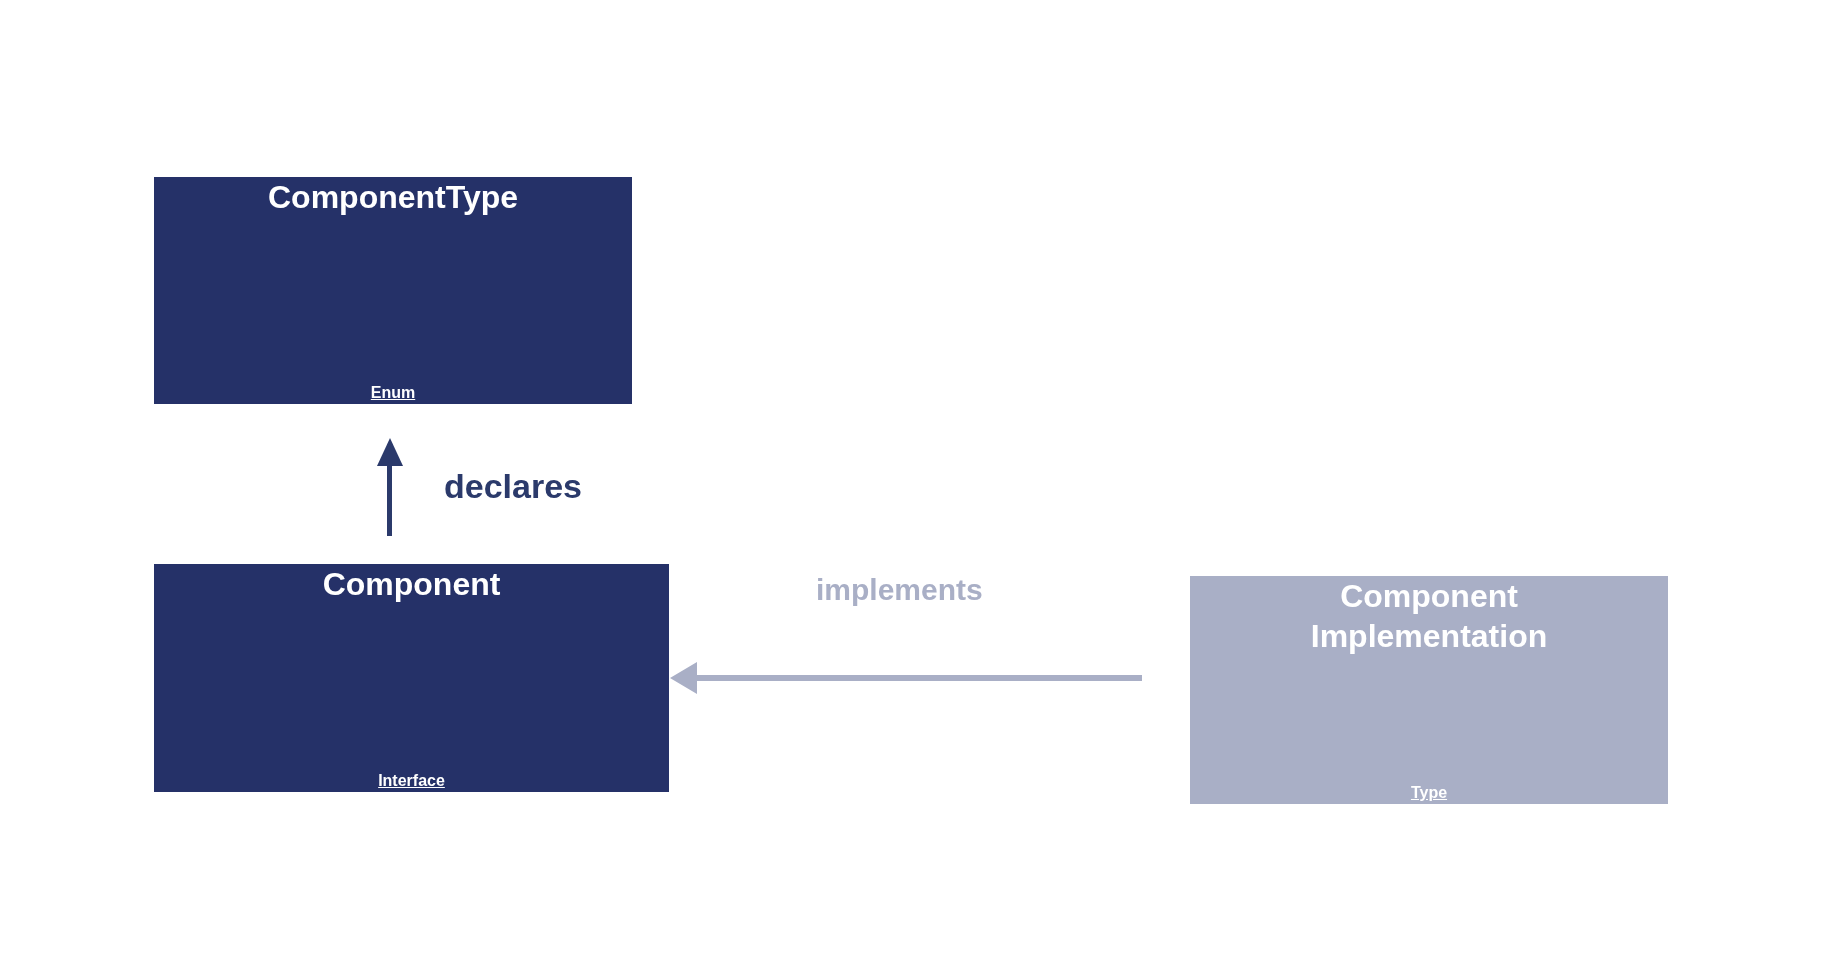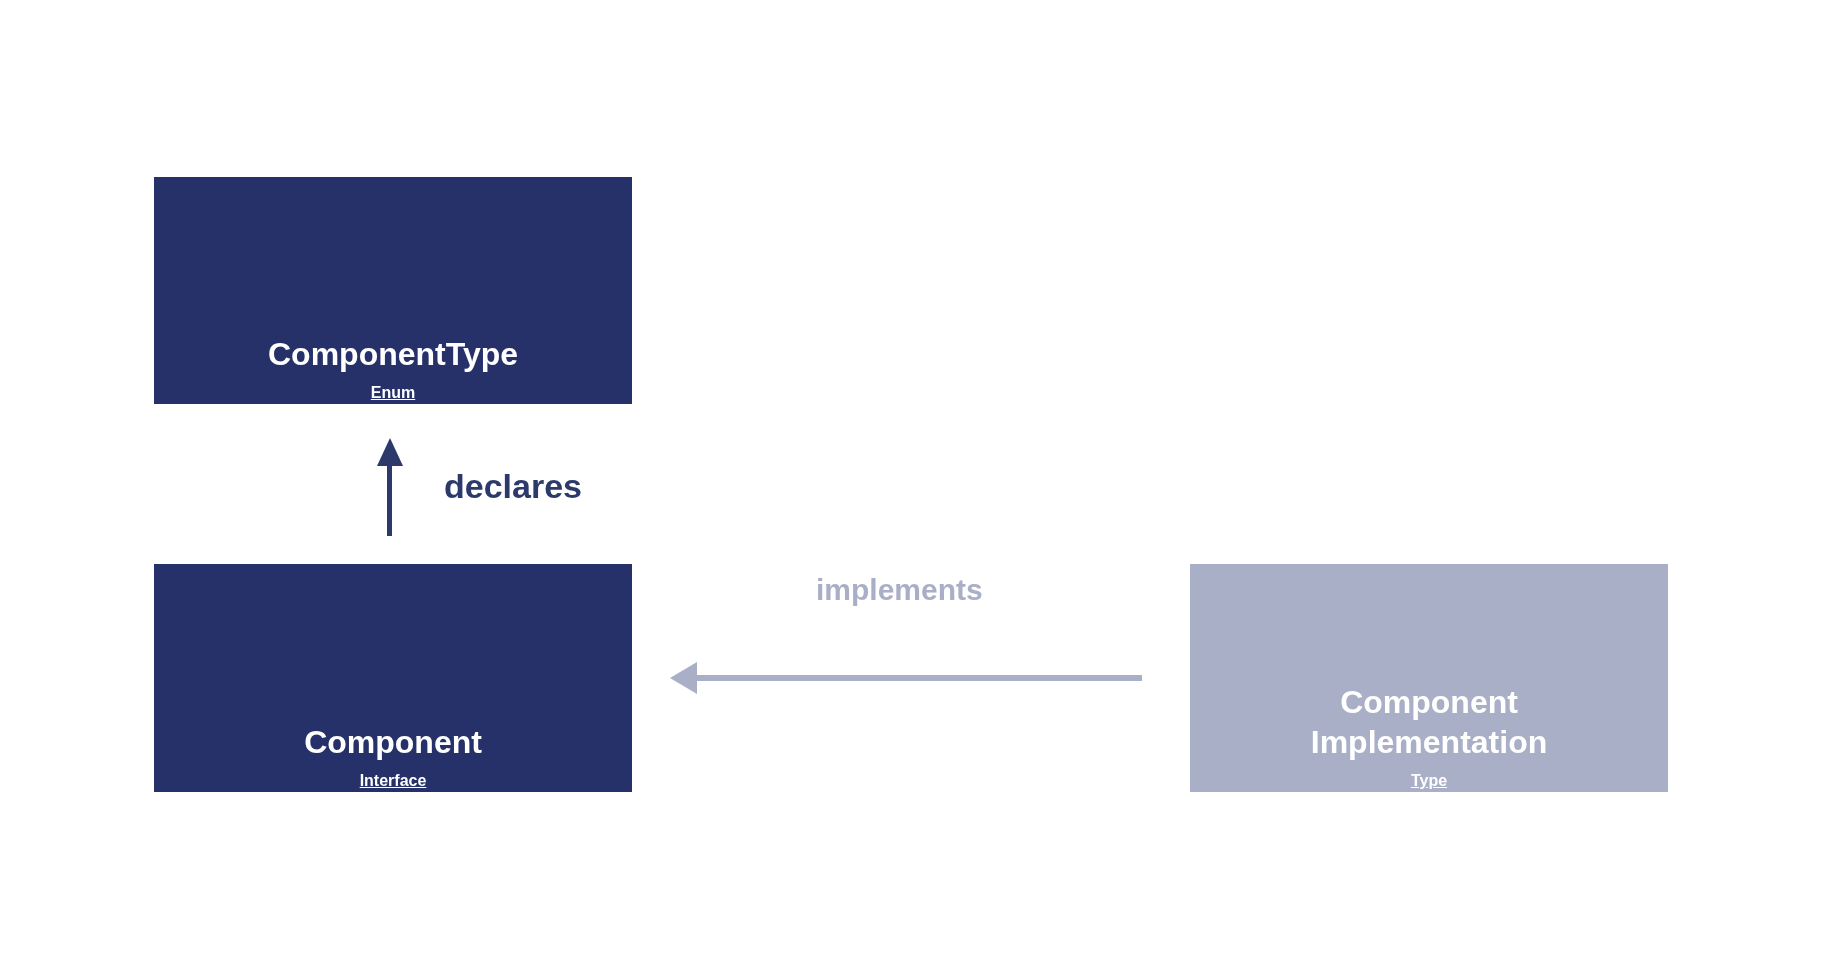--- a/index.html
+++ b/index.html
@@ -20,44 +20,44 @@
     height: 972px;
     background: var(--bg);
     overflow: hidden;
   }
 
   .node {
     position: absolute;
     display: flex;
     flex-direction: column;
     align-items: center;
-    justify-content: flex-end;
-    gap: 8px;
+    justify-content: space-between;
+    gap: 16px;
     text-align: center;
   }
   .node.navy  { background: var(--box_navy); }
-  .node.light { background: var(--box_light); }
+  .node.light { background: var(--box_light); margin-top: 12px; }
 
   .node .title {
     color: var(--text_white);
     font-size: 32px;
     font-weight: bold;
     line-height: 1.25;
     max-width: 370px;
   }
   .node .subtitle {
     color: var(--text_white);
     font-size: 16px;
     font-weight: bold;
     line-height: 1.4;
     text-decoration: underline;
   }
 
   #node-component-type    { left: 154px; top: 177px; width: 478px; height: 227px; }
-  #node-component         { left: 154px; top: 564px; width: 478px; height: 228px; }
+  #node-component         { left: 154px; top: 564px; width: 515px; height: 228px; }
   #node-component-impl    { left: 1190px; top: 564px; width: 478px; height: 228px; }
 
   
   .v-arrow-shaft {
     position: absolute;
     left: 387px; top: 462px;
     width: 5px; height: 74px;
     background: var(--arrow_navy);
   }
   .v-arrow-head {

